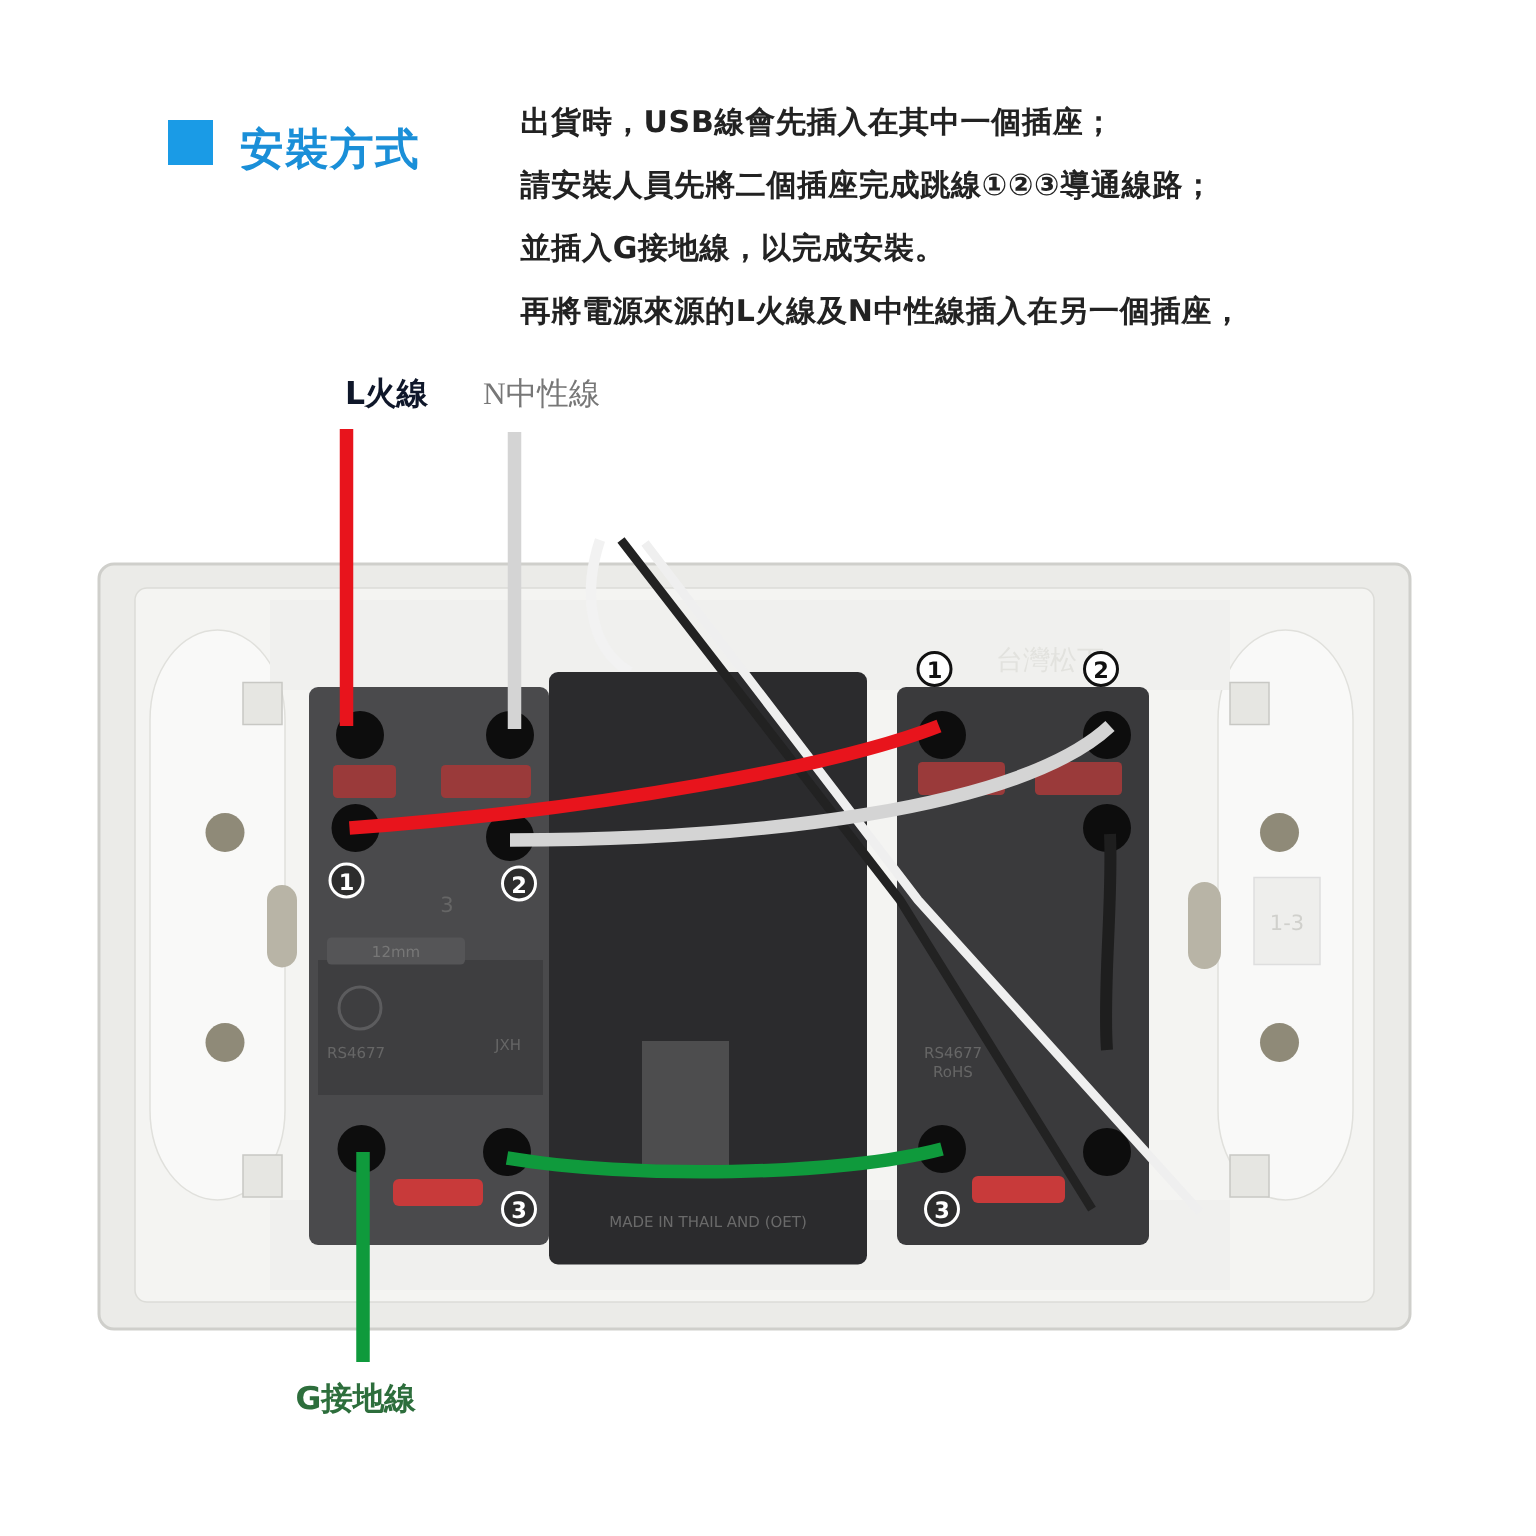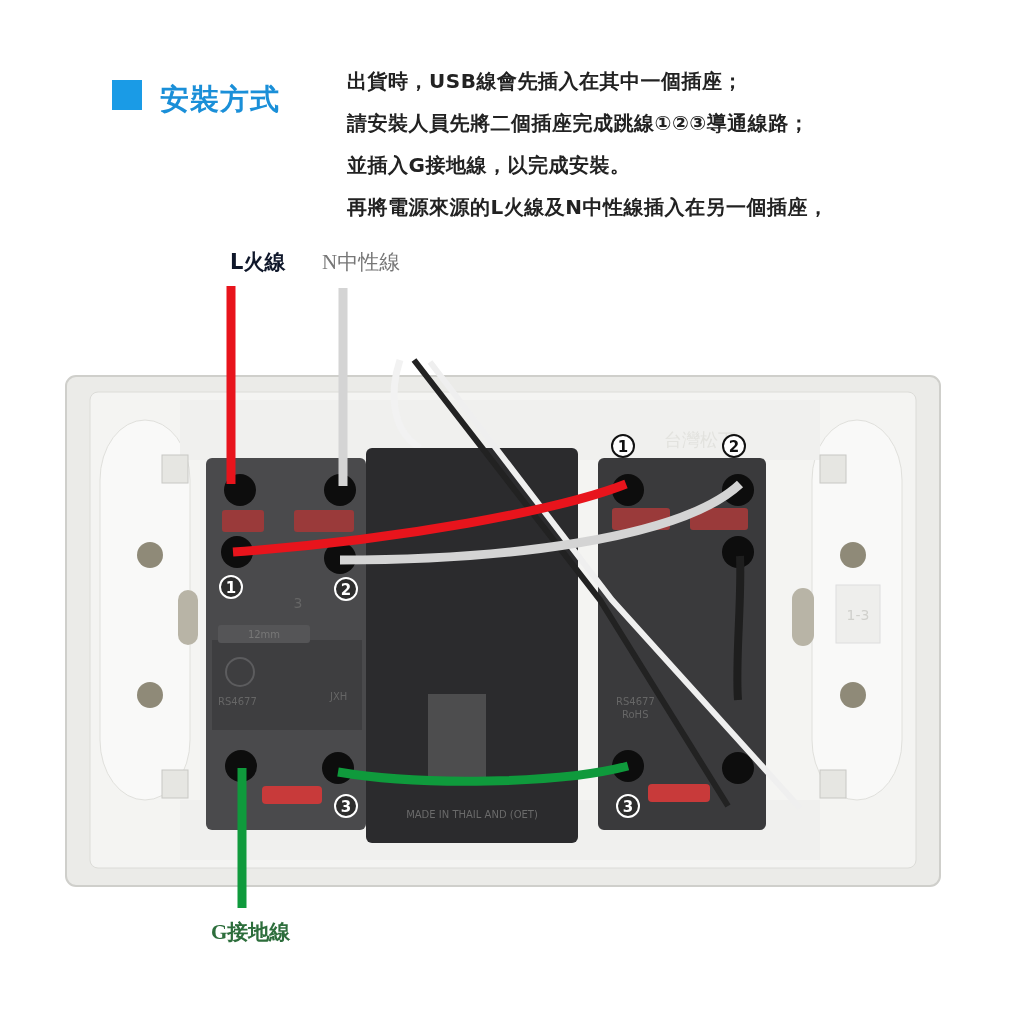--- a/index.html
+++ b/index.html
@@ -6,21 +6,21 @@
   body { width: 1024px; height: 1024px; position: relative; overflow: hidden;
          font-family: "DejaVu Sans", "Liberation Sans", sans-serif; }
   .heading { position: absolute; left: 112px; top: 80px; display: flex; align-items: flex-start; }
   .heading .square { width: 30px; height: 30px; background: #1a9be6; margin-right: 18px; }
   .heading .title { font-size: 29px; font-weight: bold; color: #1a8fd8; letter-spacing: 1px; }
   .desc { position: absolute; left: 347px; top: 60px; width: 620px; }
   .desc .line { font-size: 20px; font-weight: bold; color: #222; line-height: 42px; white-space: nowrap; letter-spacing: 0.5px; }
   .label { position: absolute; font-size: 21px; font-weight: bold; }
   .label.l { left: 205px; top: 248px; color: #0f172a; margin-left: 25px; }
   .label.n { left: 322px; top: 248px; color: #777; font-weight: normal; font-family: Liberation Serif, serif; }
-  .label.g { left: 211px; top: 918px; color: #2d6e3c; font-family: Liberation Serif, serif; }
+  .label.g { left: 197px; top: 918px; color: #2d6e3c; }
   svg.photo { position: absolute; left: 0; top: 0; }
   .num { font-family: "DejaVu Sans", sans-serif; font-size: 15px; font-weight: bold; }
 </style>
 </head>
 <body>
 
 <div class="heading">
   <div class="square"></div>
   <div class="title">安裝方式</div>
 </div>

